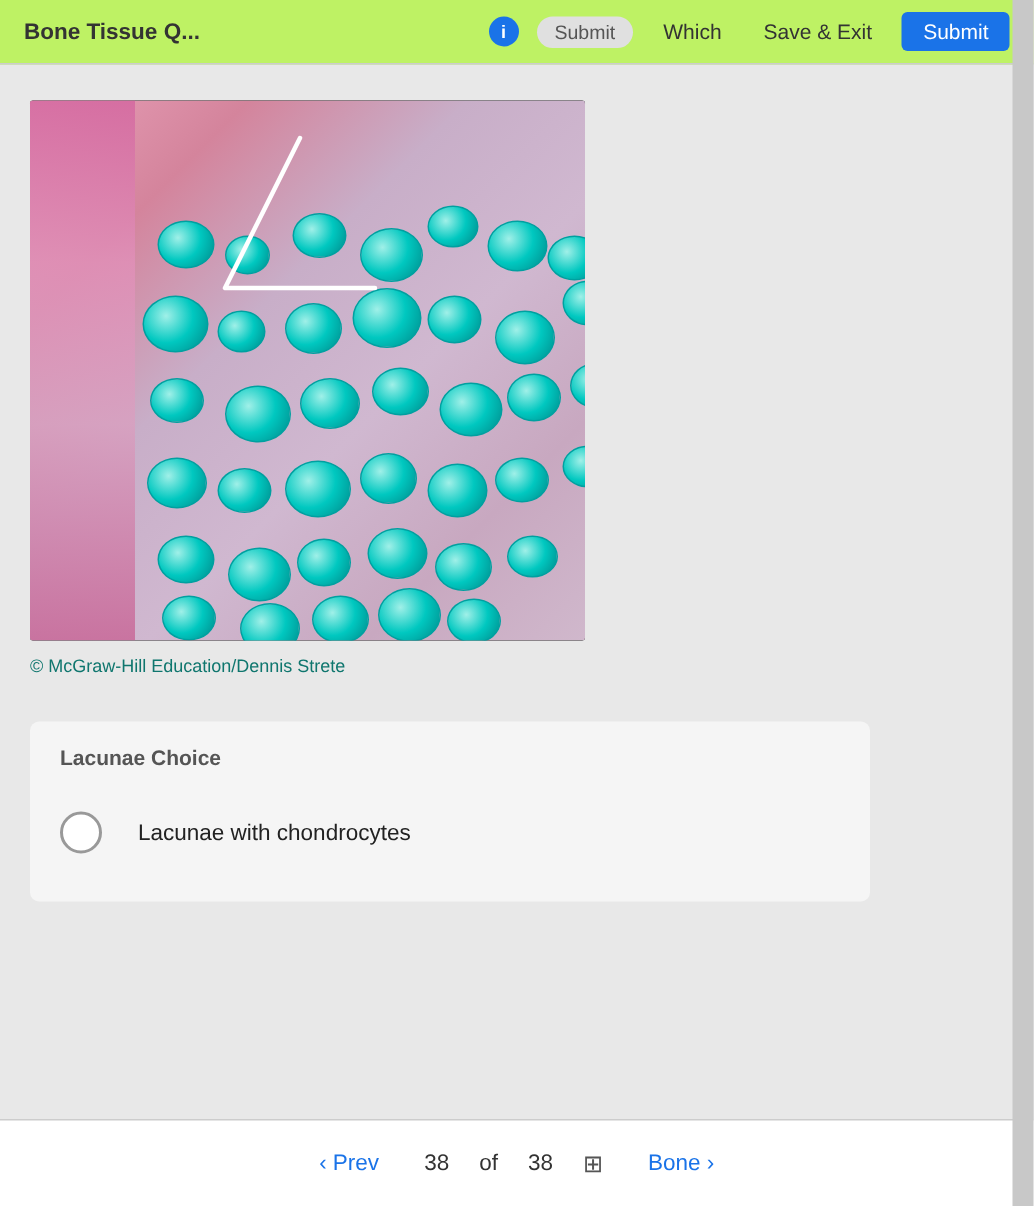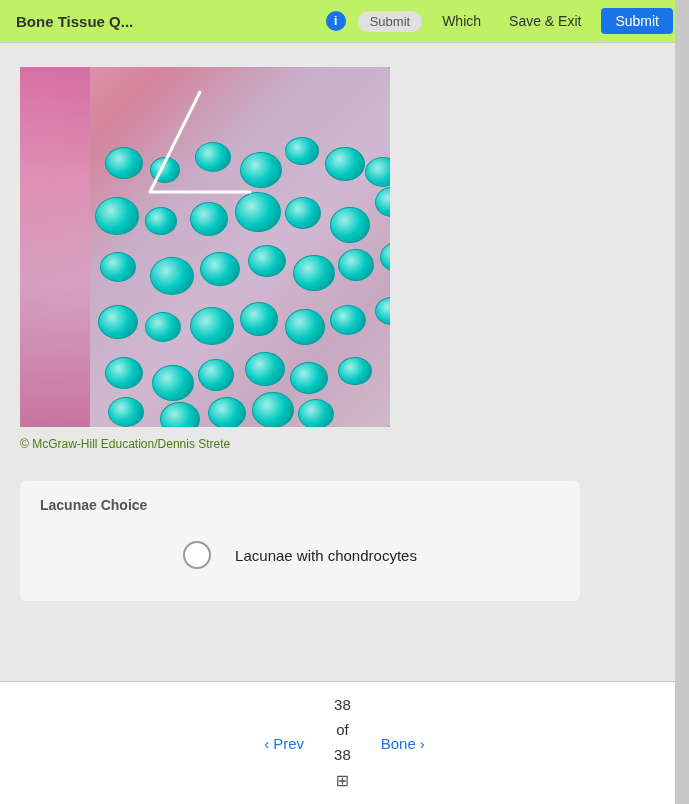--- a/index.html
+++ b/index.html
@@ -114,21 +114,21 @@
     .cell {
       position: absolute;
       border-radius: 50%;
       background: radial-gradient(circle at 35% 35%, #a0f0e8, #00c8c0 50%, #008888 100%);
       border: 1.5px solid #00a0a0;
     }
 
     
     .copyright-text {
       font-size: 12px;
-      color: #4d7c0f;
+      color: #0f766e;
       margin-bottom: 30px;
       margin-top: 6px;
     }
 
     
     .mc-section {
       background: #f5f5f5;
       border-radius: 6px;
       padding: 16px 20px 20px 20px;
       width: 100%;
@@ -141,21 +141,20 @@
       font-weight: 600;
       margin-bottom: 16px;
     }
 
     .answer-option {
       display: flex;
       align-items: center;
       gap: 24px;
       padding: 12px 0;
       cursor: pointer;
-      justify-content: center;
     }
 
     .radio-circle {
       width: 28px;
       height: 28px;
       border-radius: 50%;
       border: 2px solid #999;
       background: #fff;
       flex-shrink: 0;
     }
@@ -191,22 +190,21 @@
       gap: 4px;
       padding: 6px 10px;
     }
 
     .page-info {
       font-size: 15px;
       color: #333;
       font-weight: 500;
       display: flex;
       align-items: center;
-      gap: 8px;
-      flex-direction: column;
+      gap: 20px;
     }
 
     .grid-icon {
       color: #555;
       font-size: 16px;
       cursor: pointer;
     }
 
     
     .annotation-svg {

